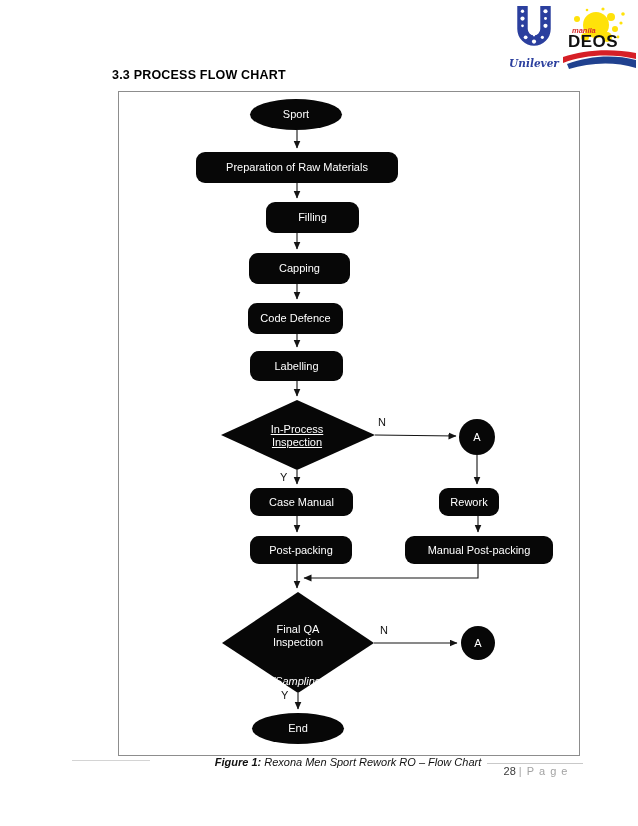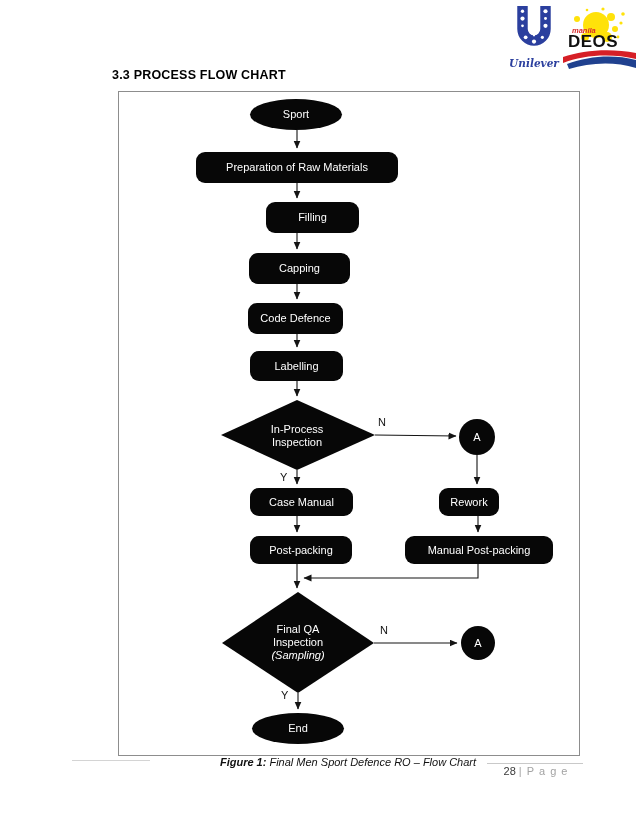--- a/index.html
+++ b/index.html
@@ -108,56 +108,56 @@
   <div class="abs node rect" style="left:196px;top:152px;width:202px;height:31px;">Preparation of Raw Materials</div>
 
   <div class="abs node rect" style="left:250px;top:202px;width:93px;height:31px;margin-left:16px;">Filling</div>
 
   <div class="abs node rect" style="left:249px;top:253px;width:101px;height:31px;">Capping</div>
 
   <div class="abs node rect" style="left:248px;top:303px;width:95px;height:31px;">Code Defence</div>
 
   <div class="abs node rect" style="left:250px;top:351px;width:93px;height:30px;">Labelling</div>
 
-  <div class="abs diamond-label" style="left:247px;top:423px;width:100px;">
+  <div class="abs diamond-label" style="left:247px;top:423px;width:100px;text-decoration:underline;">
     <span>In-Process</span>
     <span>Inspection</span>
   </div>
 
   <div class="abs branch" style="left:280px;top:471px;">Y</div>
   <div class="abs branch" style="left:378px;top:416px;">N</div>
 
   <div class="abs node circle" style="left:459px;top:419px;width:36px;height:36px;">A</div>
 
   <div class="abs node rect" style="left:250px;top:488px;width:103px;height:28px;">Case Manual</div>
 
   <div class="abs node rect" style="left:439px;top:488px;width:60px;height:28px;">Rework</div>
 
   <div class="abs node rect" style="left:250px;top:536px;width:102px;height:28px;">Post-packing</div>
 
   <div class="abs node rect" style="left:405px;top:536px;width:148px;height:28px;">Manual Post-packing</div>
 
   <div class="abs diamond-label" style="left:248px;top:623px;width:100px;">
     <span>Final QA</span>
     <span>Inspection</span>
-    <span style="font-style:italic;">(Sampling)</span>
+    <span style="font-style:italic;margin-top:26px;">(Sampling)</span>
   </div>
 
   <div class="abs branch" style="left:281px;top:689px;">Y</div>
   <div class="abs branch" style="left:380px;top:624px;">N</div>
 
   <div class="abs node circle" style="left:461px;top:626px;width:34px;height:34px;">A</div>
 
   <div class="abs node oval" style="left:252px;top:713px;width:92px;height:31px;">End</div>
 
   <div class="abs rule" style="left:72px;top:760px;width:78px;"></div>
 
   <div class="abs caption">
     <i><b>Figure 1:</b>
-    <span>Final Men Sport Defence RO – Flow Chart</span></i>
+    <span>Rexona Men Sport Rework RO – Flow Chart</span></i>
   </div>
 
   <div class="abs rule" style="left:487px;top:763px;width:96px;border-top-color:#c9c9c9;"></div>
   <div class="abs pagenum">
     <span class="num">28</span>
     <span class="word">| P a g e</span>
   </div>
 
 </div>
 

